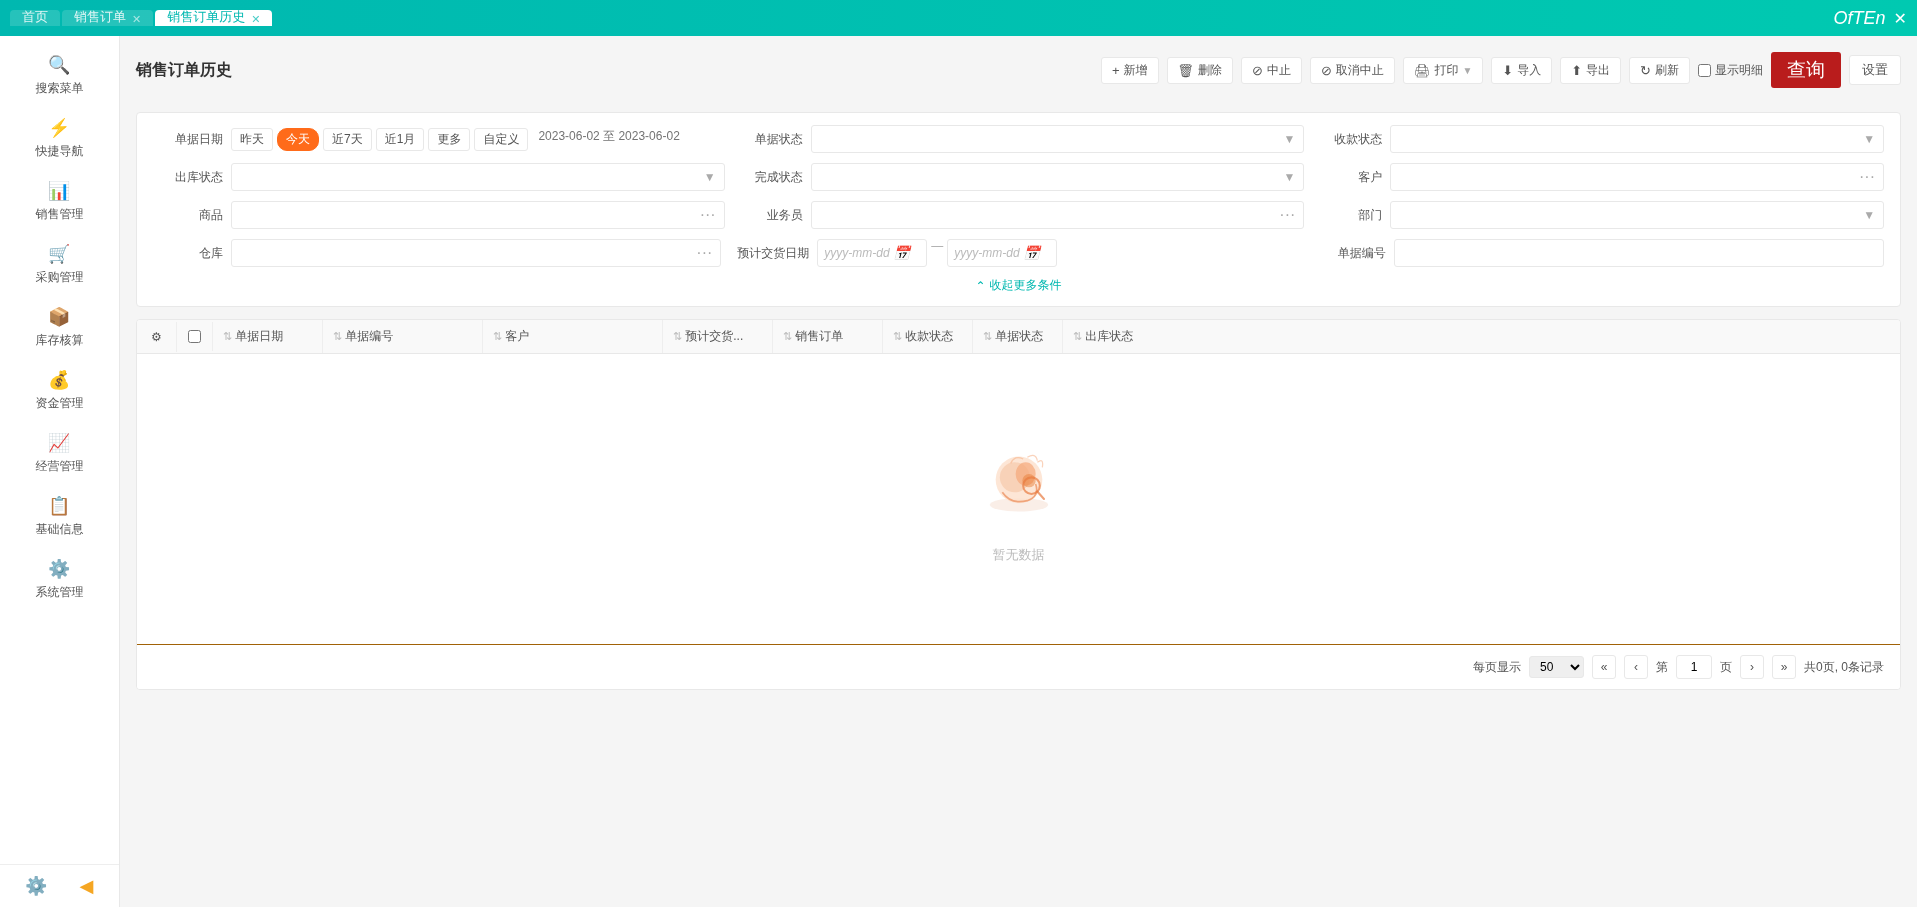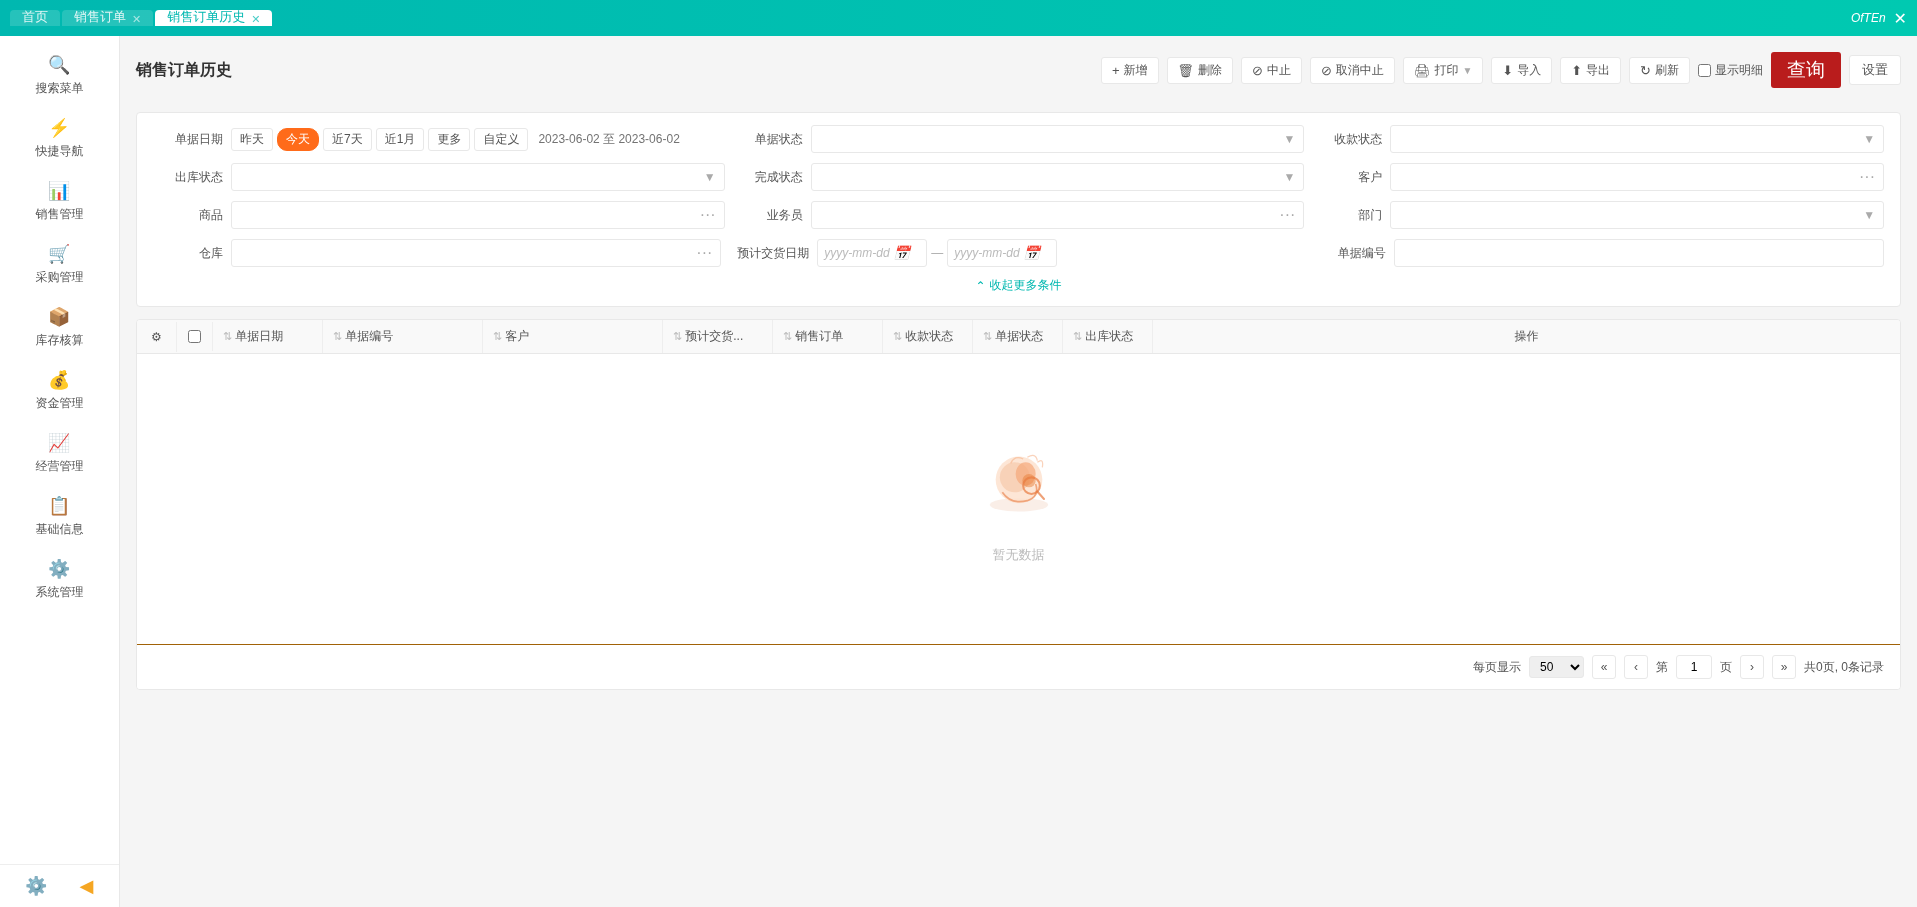--- a/index.html
+++ b/index.html
@@ -42,21 +42,21 @@
       opacity: 0.7;
     }
     .top-bar-right {
       display: flex;
       align-items: center;
       gap: 8px;
       color: white;
       font-size: 12px;
     }
     .often-text {
-      font-size: 12px;
+      font-size: 18px;
       color: white;
       font-style: italic;
     }
 
     
     .main-layout {
       display: flex;
       flex: 1;
       overflow: hidden;
     }
@@ -155,21 +155,20 @@
     .filter-label {
       width: 70px;
       text-align: right;
       color: #555;
       font-size: 12px;
       flex-shrink: 0;
     }
     .filter-control {
       flex: 1;
       display: flex;
-      align-items: center;
       gap: 6px;
     }
     .date-quick-btns {
       display: flex;
       align-items: center;
       gap: 4px;
     }
     .date-quick-btn {
       padding: 2px 8px;
       border: 1px solid #e8e8e8;
@@ -623,23 +622,20 @@
           <span class="sort-icon">⇅</span>
           <span>收款状态</span>
         </div>
         <div class="th th-status">
           <span class="sort-icon">⇅</span>
           <span>单据状态</span>
         </div>
         <div class="th th-out">
           <span class="sort-icon">⇅</span>
           <span>出库状态</span>
-        </div>
-        <div class="th th-op">
-          <span>操作</span>
         </div>
       </div>
 
       <div class="empty-state">
         <svg class="empty-icon-svg" viewBox="0 0 120 120" xmlns="http://www.w3.org/2000/svg">
           <ellipse cx="60" cy="85" rx="35" ry="8" fill="#f5ddd0" opacity="0.5"></ellipse>
           <circle cx="60" cy="55" r="28" fill="#fce0cc" opacity="0.8"></circle>
           <circle cx="55" cy="52" r="18" fill="#f5c5a3" opacity="0.6"></circle>
           <ellipse cx="68" cy="48" rx="12" ry="14" fill="#f5a87a" opacity="0.7"></ellipse>
           <circle cx="72" cy="56" r="8" fill="#e8803a" opacity="0.5"></circle>

